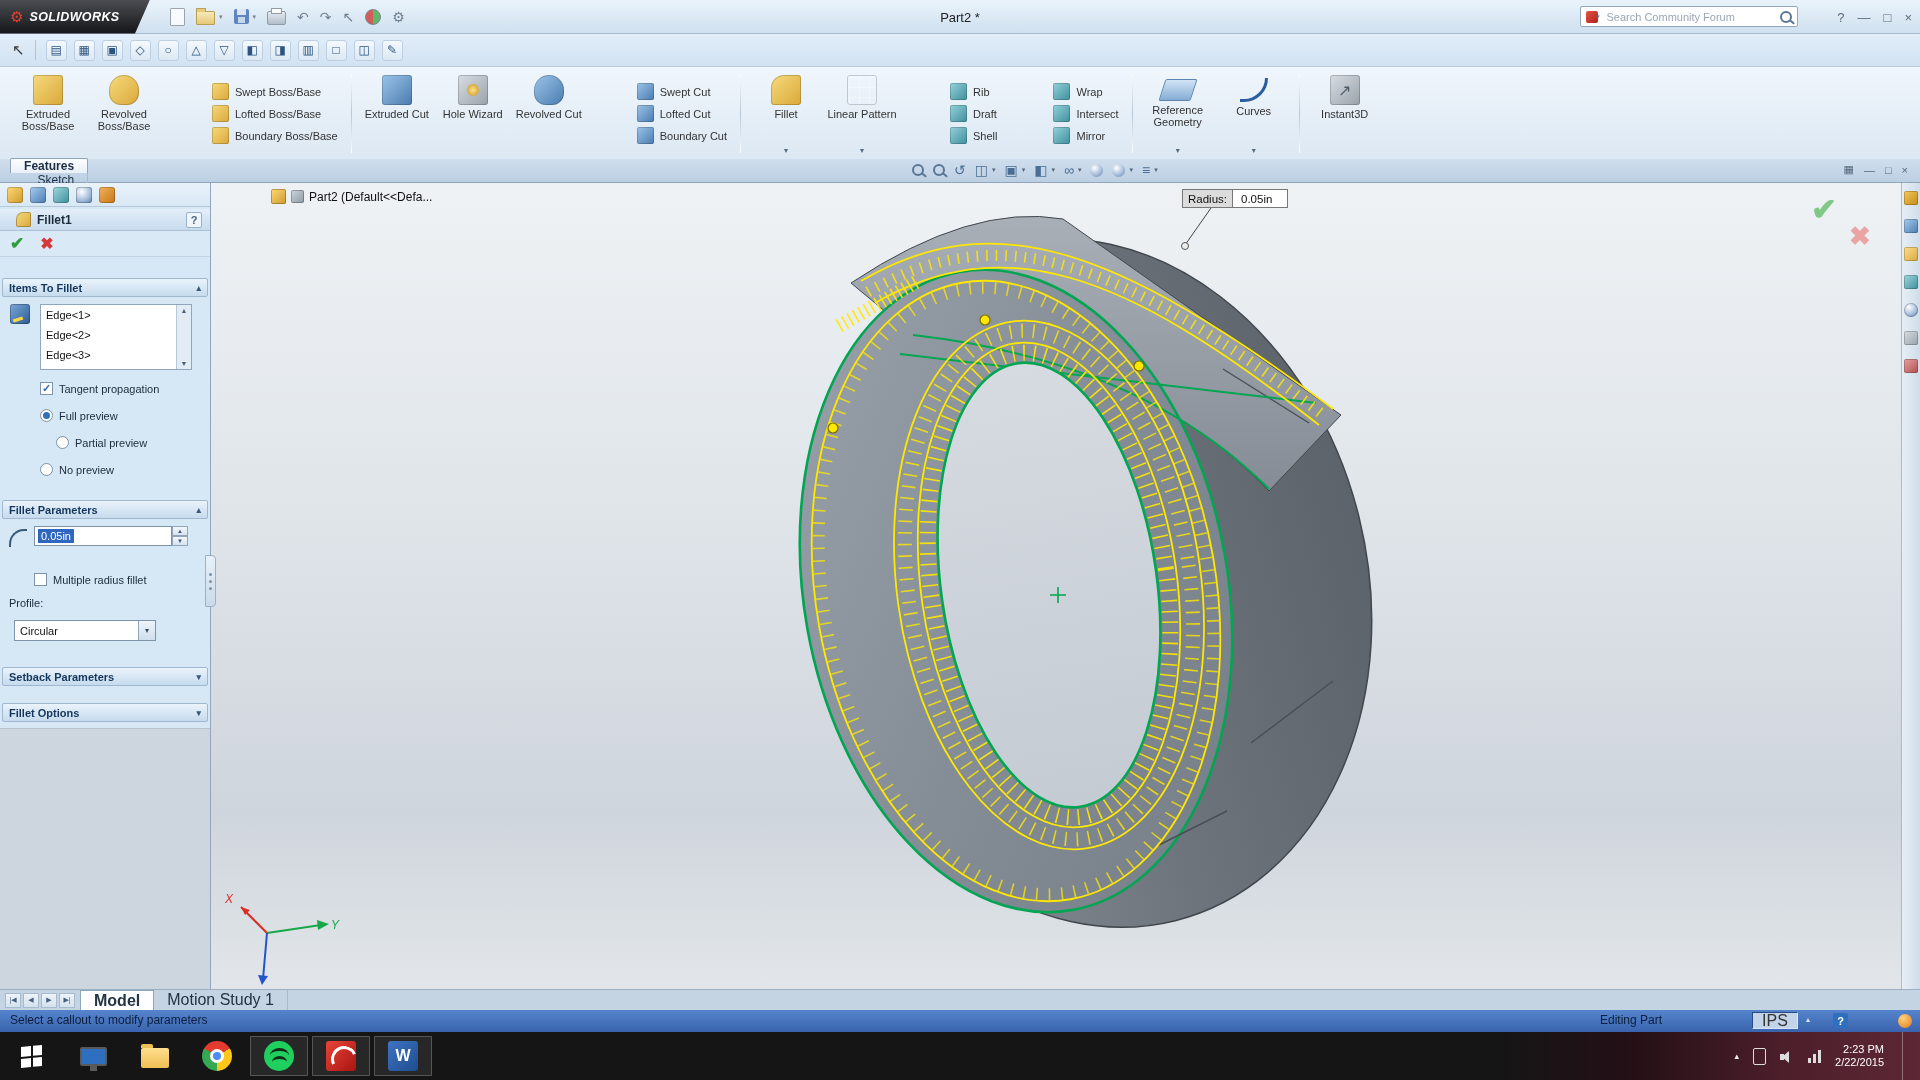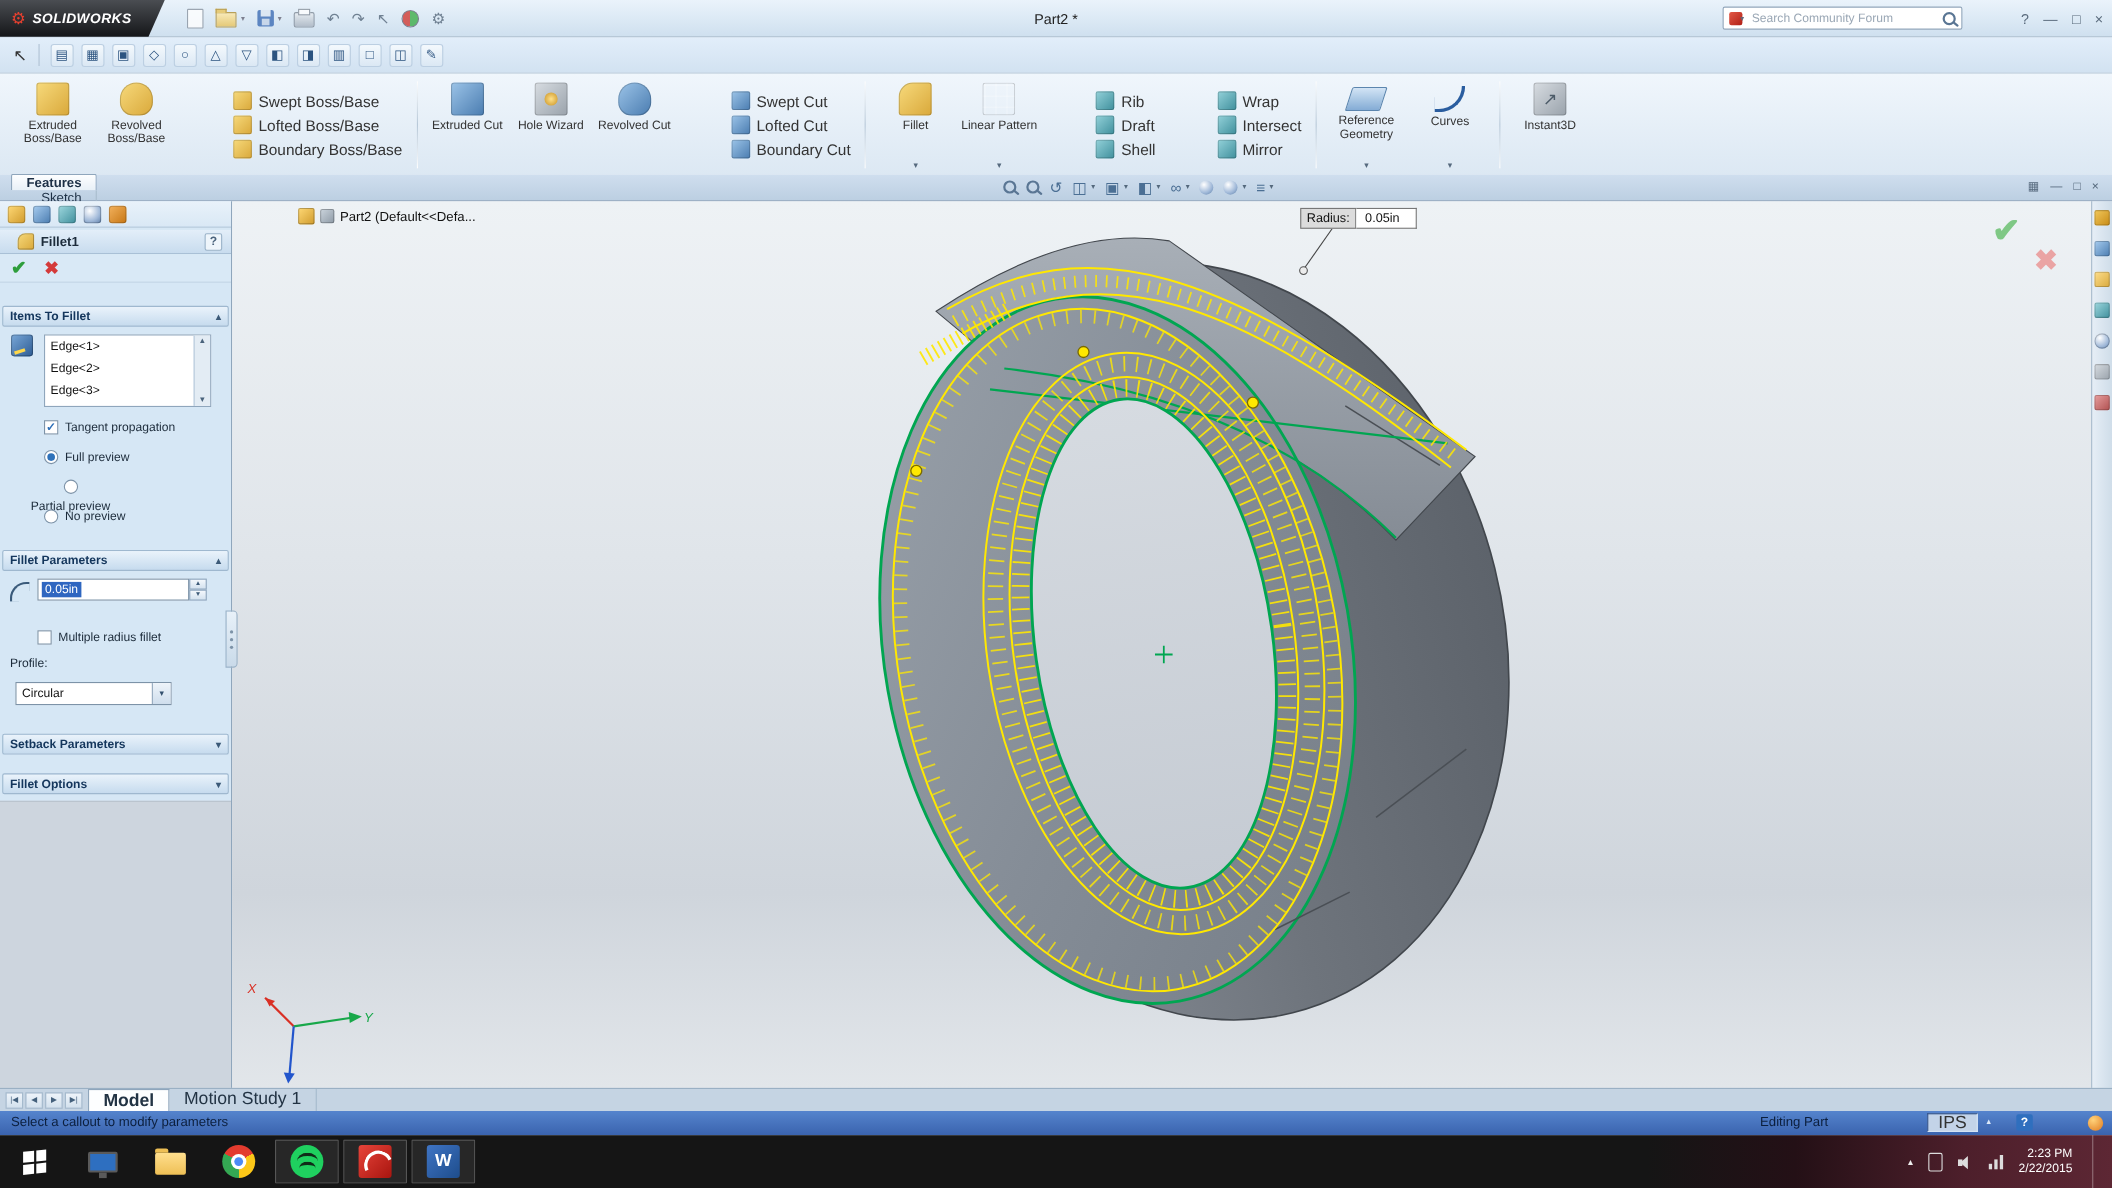--- a/index.html
+++ b/index.html
@@ -18,21 +18,21 @@
   .i-open::before{content:"";position:absolute;left:-1px;top:-4px;width:8px;height:3px;background:#e8c35a;border:1px solid #b08e30;border-bottom:none;}
   .i-save{width:15px;height:15px;background:#3d6db5;border-radius:2px;position:relative;}
   .i-save::before{content:"";position:absolute;left:3px;top:0;width:9px;height:6px;background:#dce6f2;}
   .i-save::after{content:"";position:absolute;left:4px;bottom:1px;width:7px;height:6px;background:#c3d3e8;}
   .i-print{width:17px;height:12px;background:linear-gradient(#e8ecf0,#aab4c0);border:1px solid #7e8894;border-radius:2px;position:relative;margin-top:3px;}
   .i-print::before{content:"";position:absolute;left:3px;top:-4px;width:9px;height:4px;background:#fff;border:1px solid #7e8894;}
   .i-rebuild{width:14px;height:14px;border-radius:50%;background:conic-gradient(#3fae49 0 50%,#d23b34 0 100%);border:1px solid #667;}
   .glyph-btn{font-size:14px;color:#55677a;line-height:14px;}
   .tiny-caret{font-size:7px;color:#667;margin-left:-7px;}
   .doc-title{position:absolute;left:0;right:0;top:0;height:34px;display:flex;align-items:center;justify-content:center;font-size:13px;color:#222;pointer-events:none;}
-  .search{position:absolute;right:136px;top:6px;width:218px;height:21px;background:#fff;border:1px solid #93a7bb;border-radius:2px;display:flex;align-items:center;padding:0 5px;gap:5px;box-sizing:border-box;}
+  .search{position:absolute;right:122px;top:6px;width:218px;height:21px;background:#fff;border:1px solid #93a7bb;border-radius:2px;display:flex;align-items:center;padding:0 5px;gap:5px;box-sizing:border-box;}
   .swmini{width:12px;height:12px;background:linear-gradient(135deg,#e25846,#b01f16);border-radius:2px;flex:none;}
   .search input{flex:1;border:none;outline:none;font-size:11px;color:#333;background:transparent;min-width:0;}
   .search input::placeholder{color:#9aa7b5;}
   .mag{width:8px;height:8px;border:2px solid #5a7694;border-radius:50%;position:relative;flex:none;}
   .mag::after{content:"";position:absolute;width:6px;height:2px;background:#5a7694;right:-5px;bottom:-2px;transform:rotate(40deg);border-radius:1px;}
   .winctl{position:absolute;right:8px;top:0;height:34px;display:flex;align-items:center;gap:13px;color:#5a6b7c;font-size:13px;}
   .winctl span{cursor:default;}
 
   
   .quickbar{position:absolute;left:0;top:34px;width:1920px;height:33px;background:linear-gradient(#e2eefa,#d2e2f1);border-bottom:1px solid #b9cadb;display:flex;align-items:center;gap:7px;padding-left:12px;box-sizing:border-box;}
@@ -41,21 +41,21 @@
   .qic{width:21px;height:21px;border-radius:3px;display:flex;align-items:center;justify-content:center;font-size:12px;color:#2c5480;background:linear-gradient(#f4f9fd,#dbe8f4);border:1px solid #bccfe2;box-sizing:border-box;}
 
   
   .ribbon{position:absolute;left:0;top:67px;width:1920px;height:92px;background:linear-gradient(#f0f6fc,#dce8f3);display:flex;align-items:stretch;padding:3px 0 2px 6px;box-sizing:border-box;}
   .rgroup{display:flex;align-items:stretch;padding:0 5px;gap:2px;}
   .rsep{width:1px;background:linear-gradient(#fdfdfd,#b7c8d8,#fdfdfd);margin:4px 3px;}
   .rlg{display:flex;flex-direction:column;align-items:center;width:74px;padding-top:5px;gap:3px;border-radius:3px;box-sizing:border-box;}
   .rlg .lbl{font-size:11px;line-height:12px;text-align:center;color:#333;}
   .rlg .drop{font-size:8px;color:#56;color:#566a7e;margin-top:auto;padding-bottom:2px;}
   .rstack{display:flex;flex-direction:column;justify-content:center;gap:5px;padding:0 5px;}
-  .rsm{display:flex;align-items:center;gap:6px;font-size:14px;color:#333;white-space:nowrap;padding-left:44px;}
+  .rsm{display:flex;align-items:center;gap:6px;font-size:11px;color:#333;white-space:nowrap;padding-left:44px;}
   .ric{width:30px;height:30px;border-radius:3px;position:relative;flex:none;box-shadow:inset 0 0 0 1px rgba(0,0,0,.18);}
   .ric16{width:17px;height:17px;border-radius:2px;flex:none;box-shadow:inset 0 0 0 1px rgba(0,0,0,.18);}
   .gold{background:linear-gradient(135deg,#f7da7c,#d9a83a);}
   .blue{background:linear-gradient(135deg,#9cc4e8,#4a7cb0);}
   .teal{background:linear-gradient(135deg,#94d2da,#3f8f9c);}
   .grayic{background:linear-gradient(135deg,#d8dde2,#99a2ab);}
   .roundic{border-radius:50% 50% 40% 40%;}
   .filletic{border-radius:13px 3px 3px 3px;}
   .holeic::after{content:"";position:absolute;left:9px;top:9px;width:12px;height:12px;border-radius:50%;background:radial-gradient(#ffe18a,#c89020);}
   .gridic{background-image:linear-gradient(rgba(255,255,255,.35) 1px,transparent 1px),linear-gradient(90deg,rgba(255,255,255,.35) 1px,transparent 1px);background-size:10px 10px;background-position:2px 2px;}
@@ -419,21 +419,21 @@
         </div>
       </div>
       <div class="cbrow" style="left:40px;top:199px;">
         <span class="cb">✓</span>
         <span>Tangent propagation</span>
       </div>
       <div class="cbrow" style="left:40px;top:226px;">
         <span class="rd on"></span>
         <span>Full preview</span>
       </div>
-      <div class="cbrow" style="left:28px;top:253px;flex-direction:column;">
+      <div class="cbrow" style="left:56px;top:253px;">
         <span class="rd"></span>
         <span>Partial preview</span>
       </div>
       <div class="cbrow" style="left:40px;top:280px;">
         <span class="rd"></span>
         <span>No preview</span>
       </div>
 
       <div class="sect" style="top:317px;">
         <span>Fillet Parameters</span>

